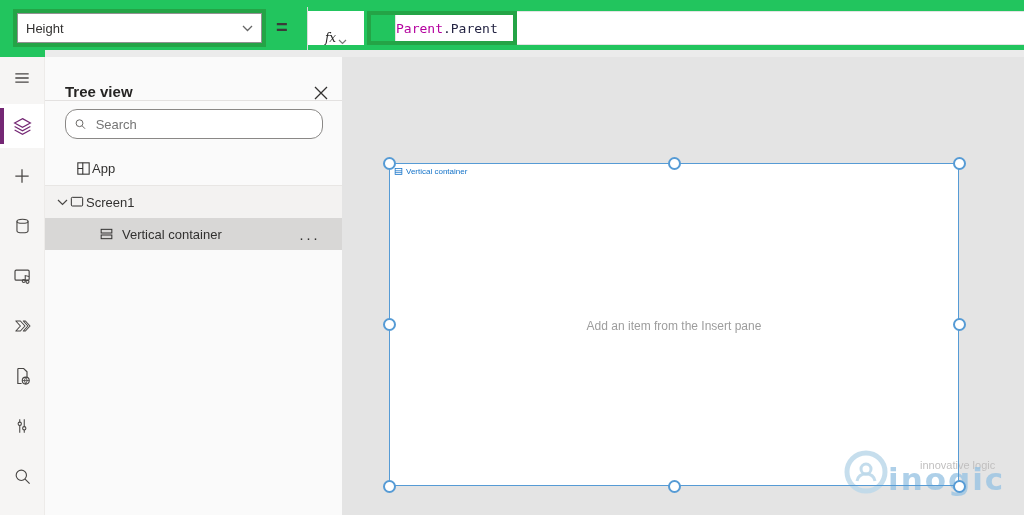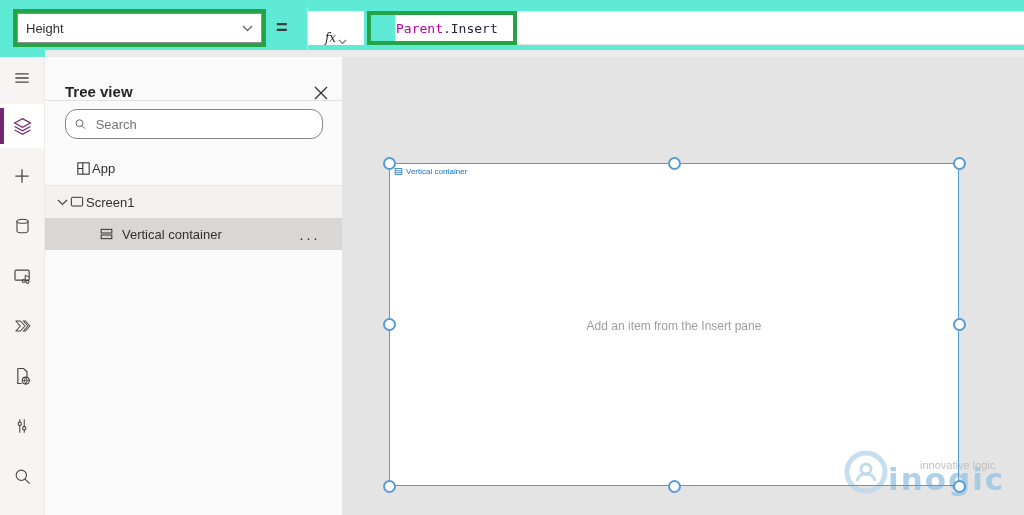--- a/index.html
+++ b/index.html
@@ -3,21 +3,21 @@
 <meta charset="utf-8">
 <style>
   html,body{margin:0;padding:0;}
   body{
     width:1024px;height:515px;position:relative;overflow:hidden;
     background:#ffffff;font-family:"Liberation Sans",sans-serif;
     -webkit-font-smoothing:antialiased;
   }
   svg{display:block;}
   
-  .topbar{position:absolute;left:0;top:0;width:1024px;height:57px;background:#5eead4;}
+  .topbar{position:absolute;left:0;top:0;width:1024px;height:57px;background:#22c55e;}
   .topbar-strip{position:absolute;left:45px;top:50px;width:979px;height:7px;background:#ebebeb;}
   .annotation{position:absolute;border:4px solid #24a446;box-sizing:border-box;background:transparent;z-index:5;}
   .prop-annotation{left:13px;top:9px;width:253px;height:38px;}
   .prop-dropdown{
     position:absolute;left:0;top:0;right:0;bottom:0;background:#fff;border:1px solid #919191;
     display:flex;align-items:center;padding:0 8px;font-size:13px;color:#323130;box-sizing:border-box;
   }
   .prop-dropdown .chev{margin-left:auto;}
   .equals{position:absolute;left:276px;top:0;height:55px;display:flex;align-items:center;
     font-size:20px;font-weight:700;color:#3b3a39;}
@@ -90,21 +90,21 @@
 
   <div class="fx-btn">
     <span class="fx-glyph">fx</span>
     <svg width="9" height="6" viewBox="0 0 9 6">
         <polyline points="1,1 4.5,4.5 8,1" fill="none" stroke="#777" stroke-width="1.2"></polyline>
       </svg>
   </div>
 
   <div class="formula-input">
     <span class="tok-ident">Parent</span>
-      <span class="tok-rest">.Insert</span>
+      <span class="tok-rest">.Parent</span>
   </div>
   <div class="annotation formula-annotation"></div>
 </div>
 
 <div class="rail">
   <div class="rail-item" style="top:-1px">
     <svg width="20" height="20" viewBox="0 0 24 24">
       <path d="M4 7h16M4 12h16M4 17h16" stroke="currentColor" stroke-width="1.6" fill="none"></path>
       </svg>
   </div>

